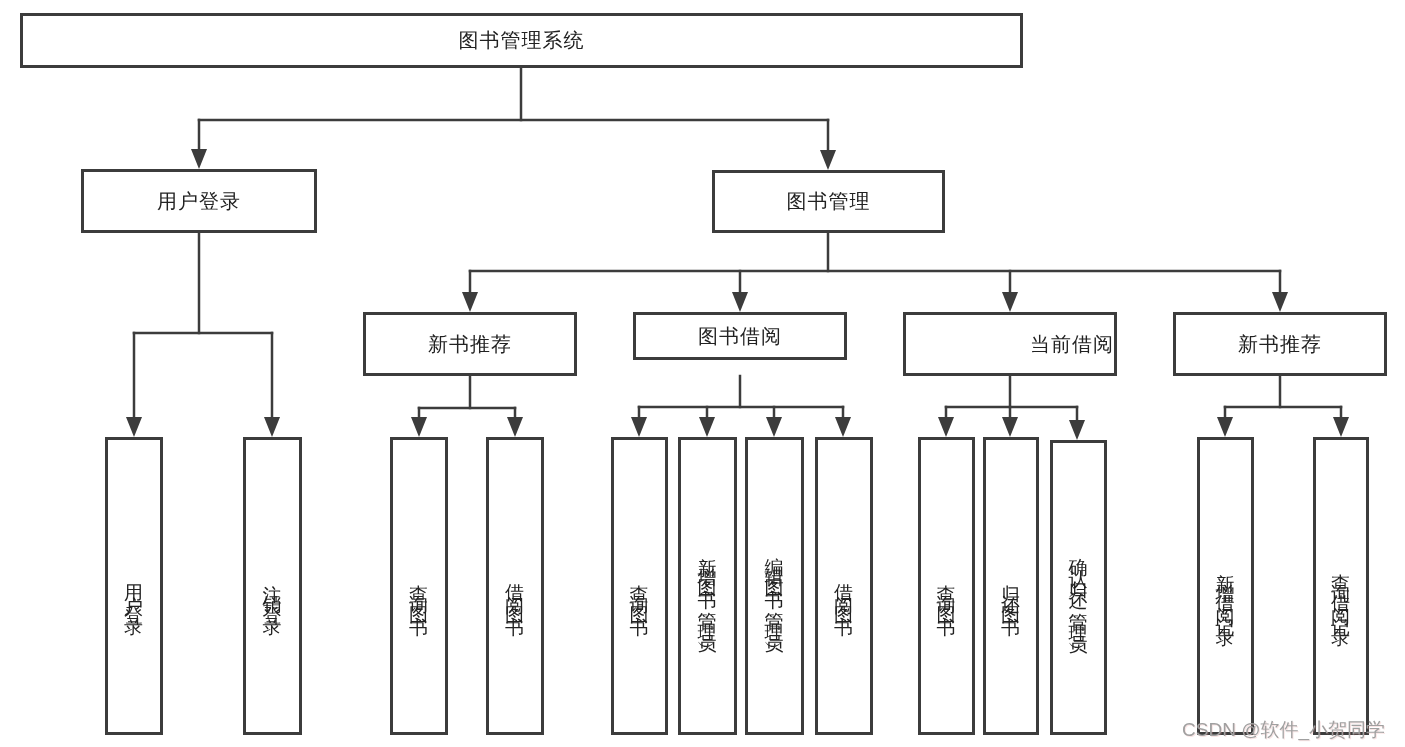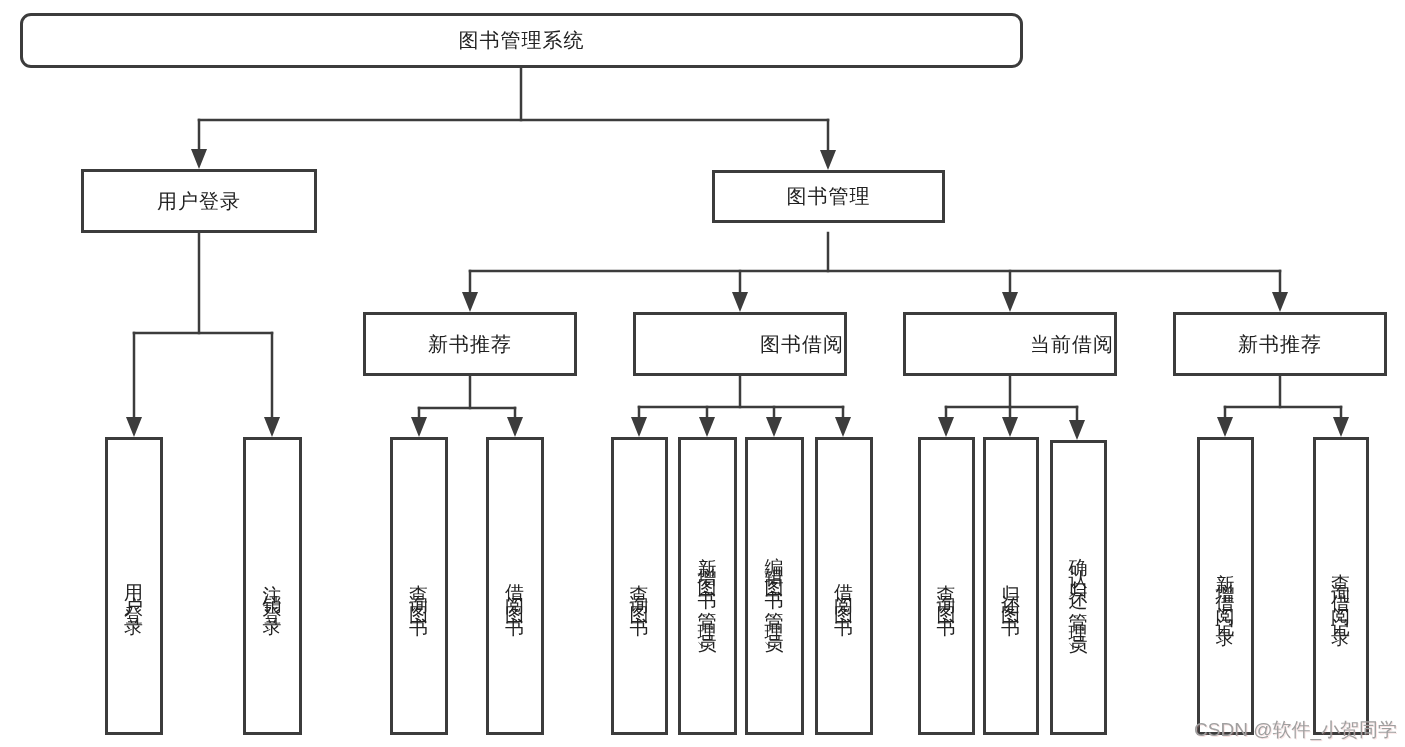--- a/index.html
+++ b/index.html
@@ -40,46 +40,46 @@
   .vnode .vtext {
     writing-mode: vertical-rl;
     text-orientation: mixed;
     font-size: 19px;
     letter-spacing: 11px;
     line-height: 1;
     padding-top: 10px;
     white-space: nowrap;
   }
   
-  .n-root   { left: 20px;   top: 13px;  width: 1003px; height: 55px; border-radius: 11px; }
+  .n-root   { left: 20px;   top: 13px;  width: 1003px; height: 55px; }
   
   .n-l2-0   { left: 81px;   top: 169px; width: 236px;  height: 64px; }
-  .n-l2-1   { left: 712px;  top: 170px; width: 233px;  height: 53px; }
+  .n-l2-1   { left: 712px;  top: 170px; width: 233px;  height: 63px; }
   
   .n-l3-0   { left: 363px;  top: 312px; width: 214px;  height: 64px; }
-  .n-l3-1   { left: 633px;  top: 312px; width: 214px;  height: 64px; justify-content: flex-end; }
+  .n-l3-1   { left: 633px;  top: 312px; width: 214px;  height: 48px; }
   .n-l3-2   { left: 903px;  top: 312px; width: 214px;  height: 64px; justify-content: flex-end; }
   .n-l3-3   { left: 1173px; top: 312px; width: 214px;  height: 64px; }
   
   .n-a1 { left: 105px;  top: 437px; width: 58px; height: 298px; }
   .n-a2 { left: 243px;  top: 437px; width: 59px; height: 298px; }
   .n-b1 { left: 390px;  top: 437px; width: 58px; height: 298px; }
   .n-b2 { left: 486px;  top: 437px; width: 58px; height: 298px; }
   .n-c1 { left: 611px;  top: 437px; width: 57px; height: 298px; }
   .n-c2 { left: 678px;  top: 437px; width: 59px; height: 298px; }
   .n-c3 { left: 745px;  top: 437px; width: 59px; height: 298px; }
   .n-c4 { left: 815px;  top: 437px; width: 58px; height: 298px; }
   .n-d1 { left: 918px;  top: 437px; width: 57px; height: 298px; }
   .n-d2 { left: 983px;  top: 437px; width: 56px; height: 298px; }
   .n-d3 { left: 1050px; top: 440px; width: 57px; height: 295px; }
   .n-e1 { left: 1197px; top: 437px; width: 57px; height: 298px; }
   .n-e2 { left: 1313px; top: 437px; width: 56px; height: 298px; }
   #watermark {
     position: absolute;
-    right: 8px;
+    right: 20px;
     bottom: 4px;
     font-size: 19px;
     color: #a0a0a0;
     text-shadow: 1px 1px 0 rgba(230,150,150,0.25);
     z-index: 2;
     white-space: nowrap;
   }
 </style>
 </head>
 <body>

